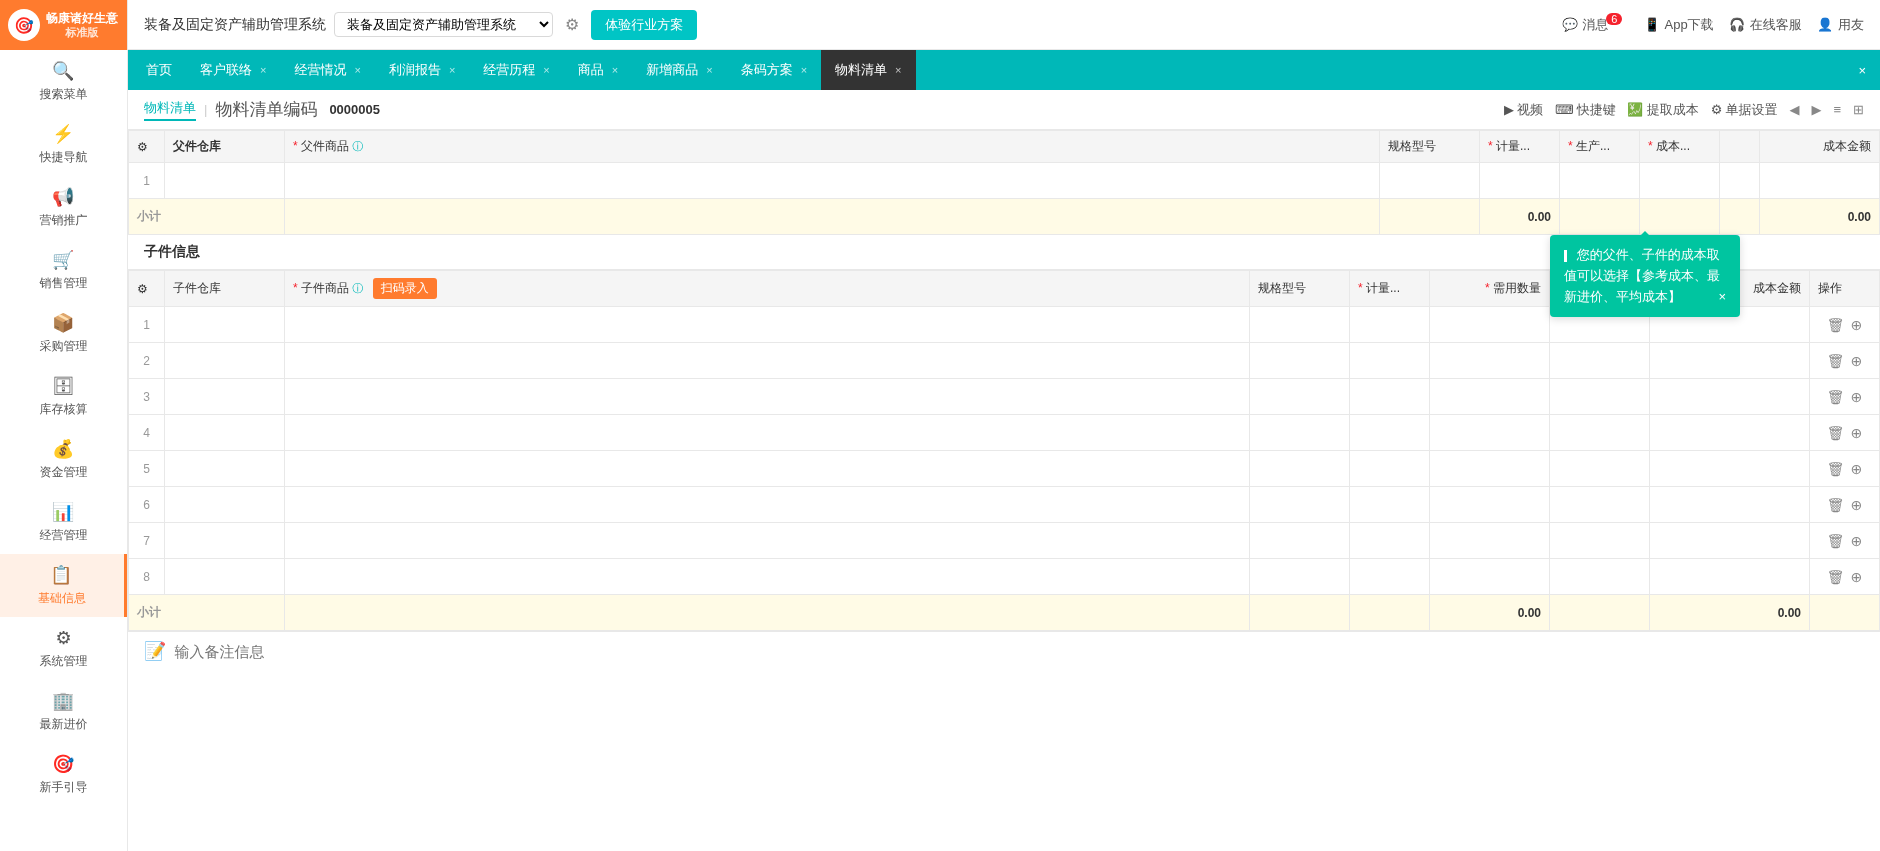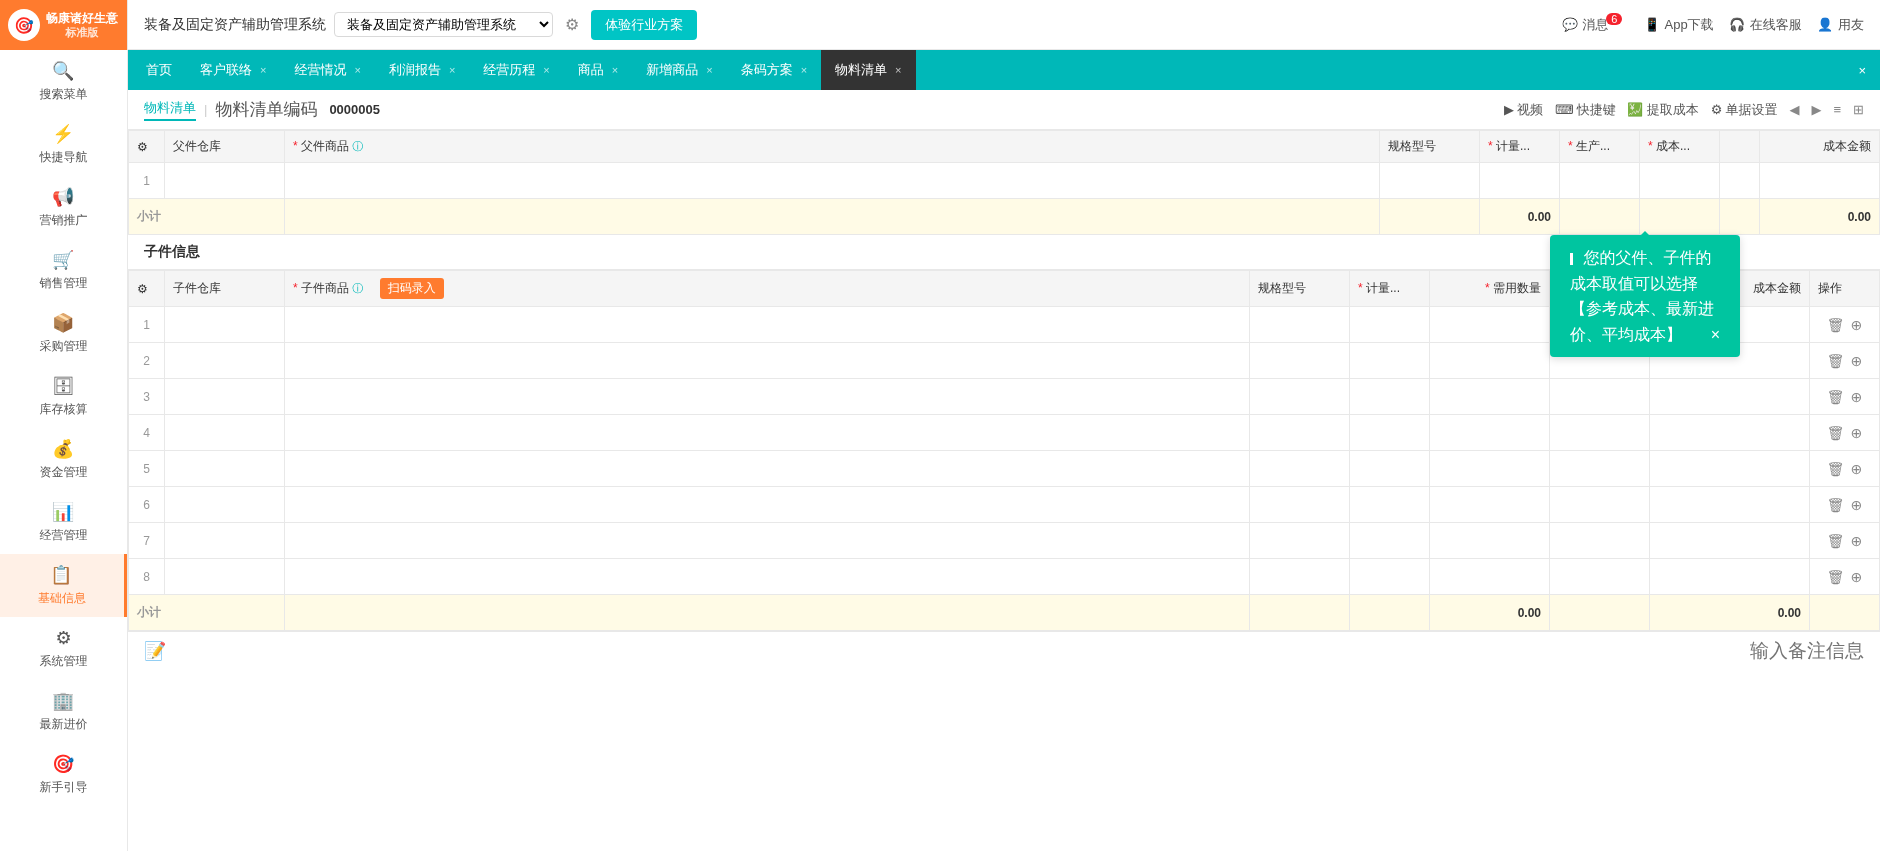--- a/index.html
+++ b/index.html
@@ -188,22 +188,22 @@
     .action-icon { cursor: pointer; color: #888; font-size: 14px; }
 
     
     .tooltip-popup {
       position: absolute;
       top: 145px;
       right: 140px;
       background: #00c5a0;
       color: #fff;
       border-radius: 4px;
-      padding: 10px 20px;
-      font-size: 16px;
+      padding: 10px 14px;
+      font-size: 13px;
       max-width: 190px;
       line-height: 1.6;
       z-index: 100;
       box-shadow: 0 2px 8px rgba(0,0,0,0.15);
     }
     .tooltip-popup::before {
       content: '';
       position: absolute;
       top: -8px;
       left: 50%;
@@ -400,21 +400,21 @@
         <span style="cursor:pointer;color:#888;">≡</span>
         <span style="cursor:pointer;color:#888;">⊞</span>
       </div>
     </div>
 
     <div style="overflow-x:auto;">
       <table class="data-table">
         <thead>
           <tr>
             <th class="gear-th">⚙</th>
-            <th style="width:120px;">
+            <th style="width:120px;font-weight:bold;">
               <span>父件仓库</span>
             </th>
             <th style="min-width:160px;">
               <span style="color:#f5222d;">*</span>
               <span>父件商品</span>
               <span style="color:#00b8b8;font-size:11px;">ⓘ</span>
             </th>
             <th style="width:100px;">
               <span>规格型号</span>
             </th>
@@ -468,21 +468,21 @@
         <thead>
           <tr>
             <th class="gear-th">⚙</th>
             <th style="width:120px;">
               <span>子件仓库</span>
             </th>
             <th style="min-width:200px;">
               <span style="color:#f5222d;">*</span>
               <span>子件商品</span>
               <span style="color:#00b8b8;font-size:11px;">ⓘ</span>
-              <button class="scan-btn" style="margin-left:13px;">扫码录入</button>
+              <button class="scan-btn" style="margin-left:6px;">扫码录入</button>
             </th>
             <th style="width:100px;">
               <span>规格型号</span>
             </th>
             <th style="width:80px;">
               <span style="color:#f5222d;">*</span>
               <span>计量...</span>
             </th>
             <th style="width:120px;text-align:right;">
               <span style="color:#f5222d;">*</span>
@@ -637,21 +637,21 @@
   <td></td>
   <td style="text-align:right;font-weight:bold;">0.00</td>
   <td></td>
 </tr>
           </tbody>
       </table>
     </div>
 
     <div class="bottom-bar">
       <span class="bottom-bar-icon">📝</span>
-      <input type="text" style="border: none; outline: none; flex: 1 1 0%; font-size: 19px; color: #4d7c0f; text-align: right;" placeholder="输入备注信息">
+      <input type="text" style="border: none; outline: none; flex: 1 1 0%; font-size: 15px; color: #4d7c0f;" placeholder="输入备注信息">
     </div>
 
     <div class="tooltip-popup">
       <span class="tooltip-line"></span>
       <span>您的父件、子件的成本取值可以选择【参考成本、最新进价、平均成本】</span>
       <span class="tooltip-close">×</span>
     </div>
 
   </div>
 </div>

